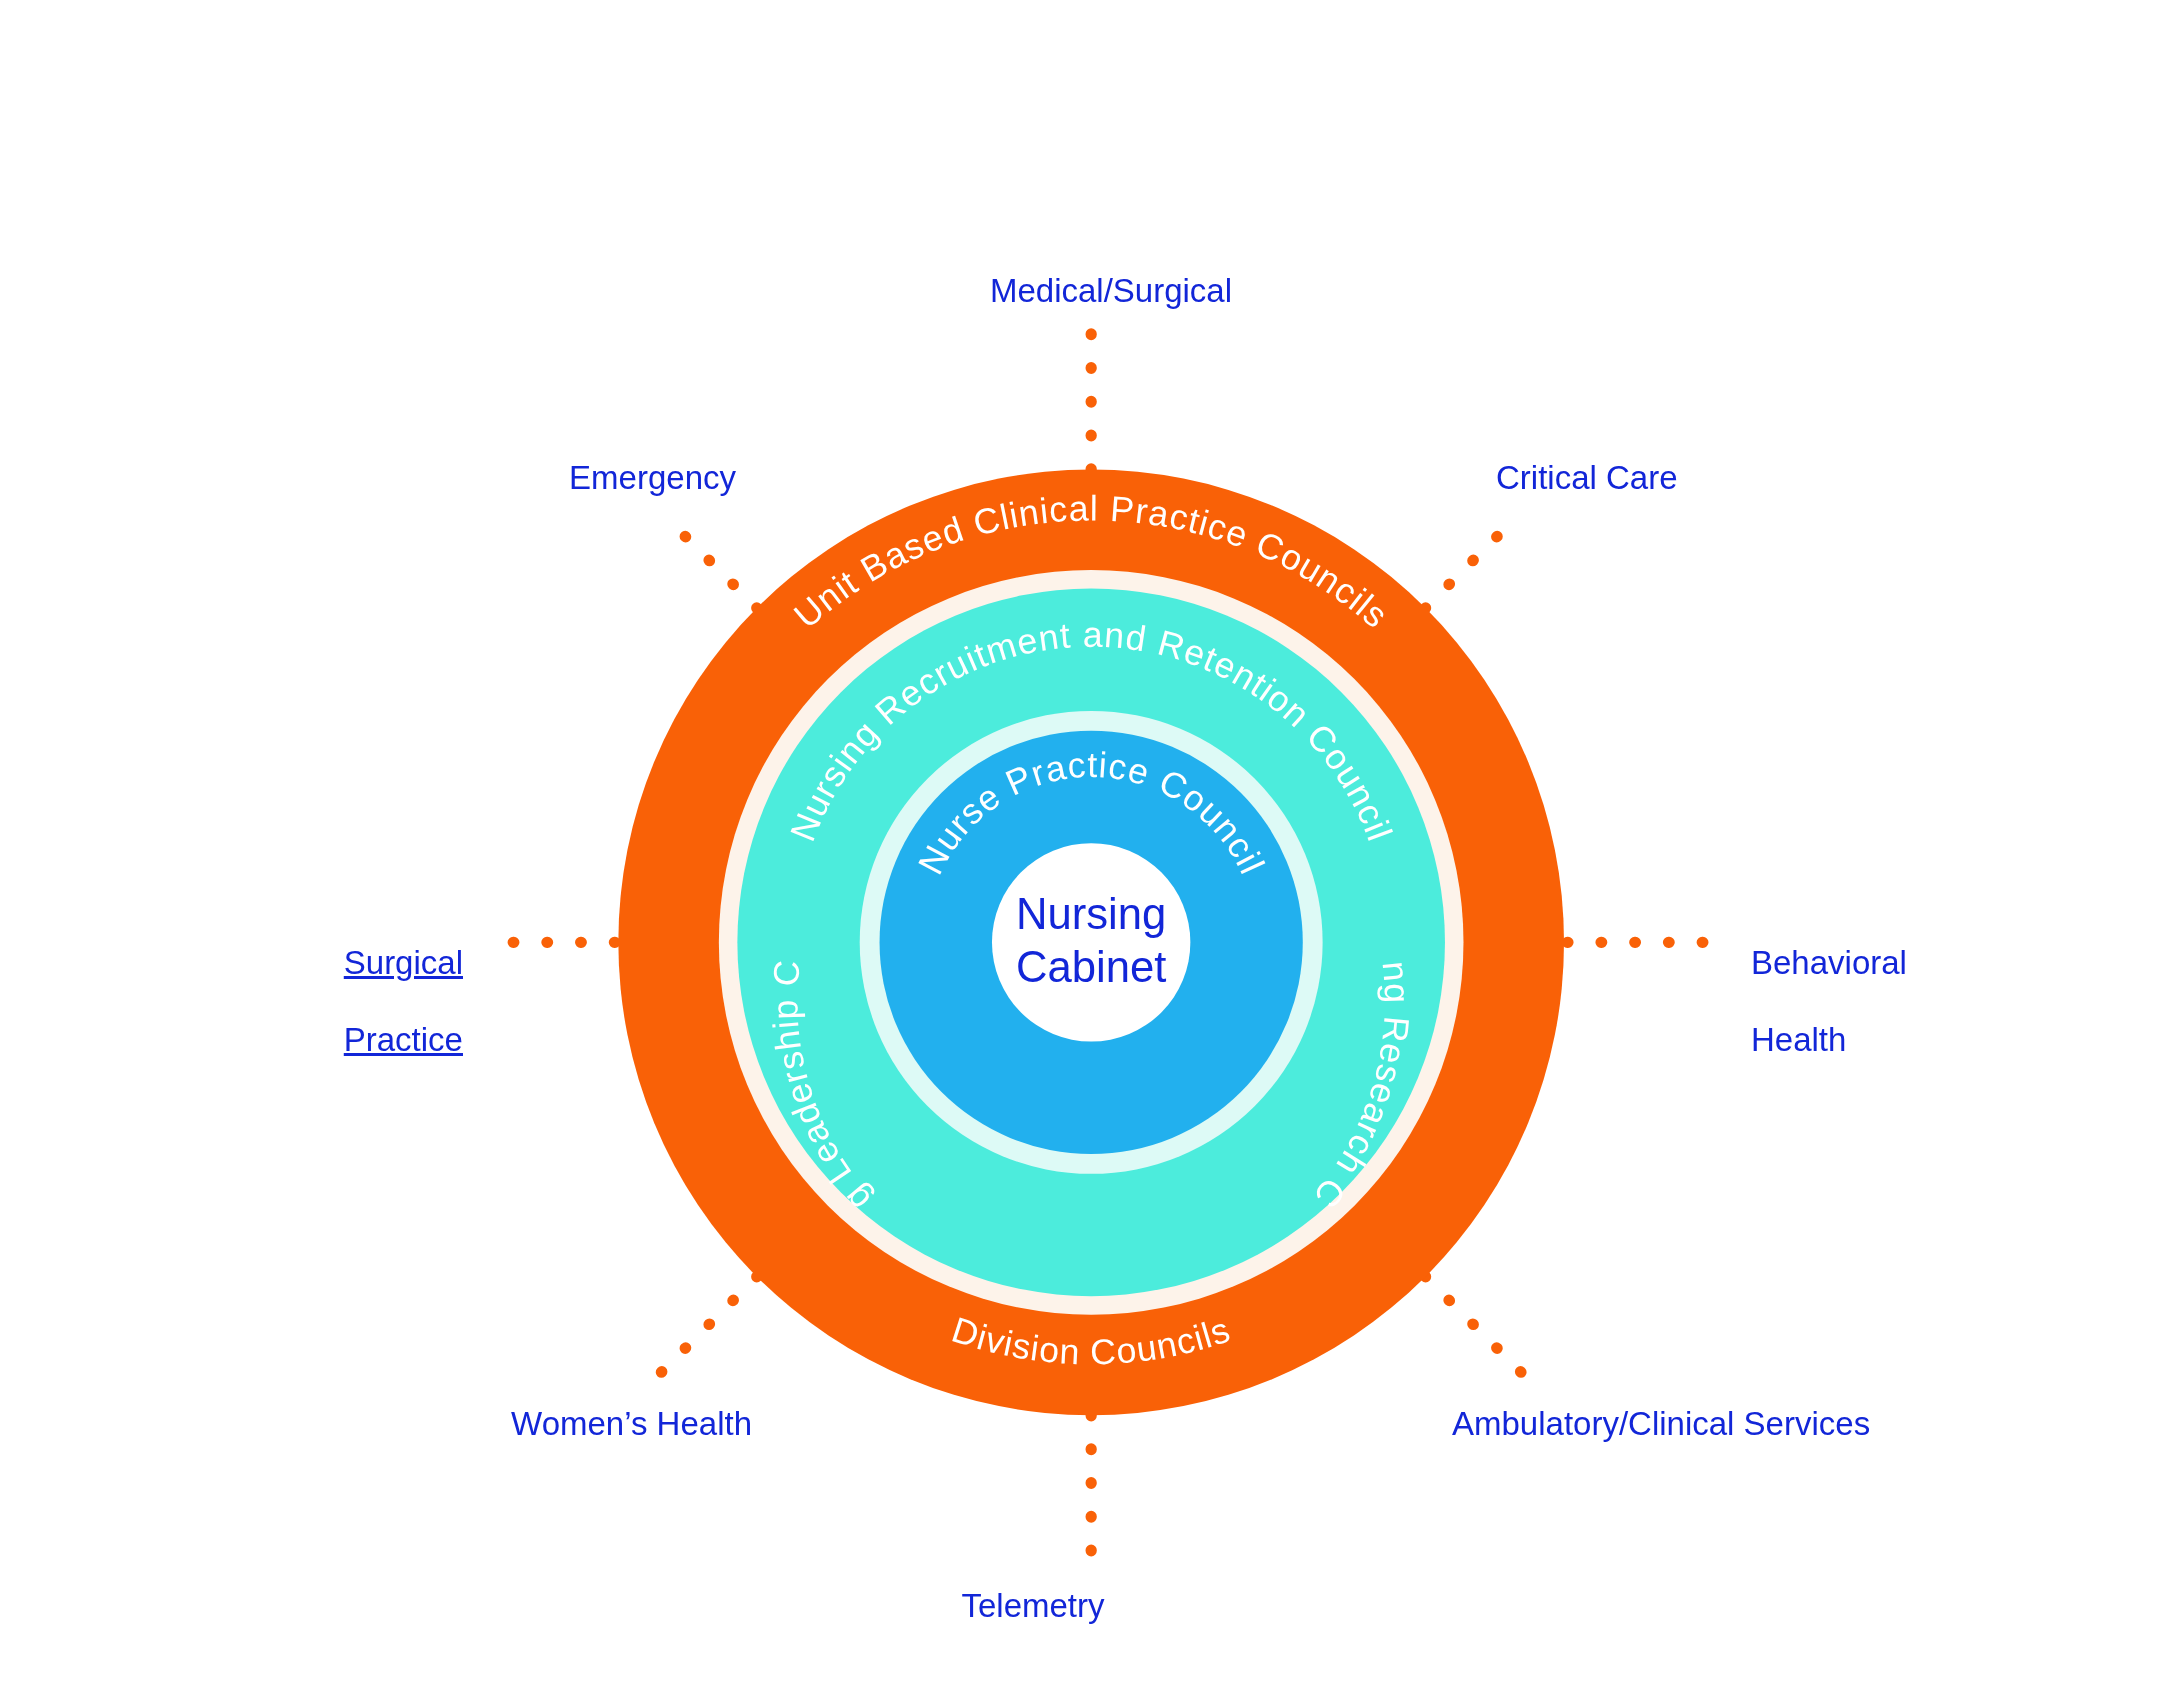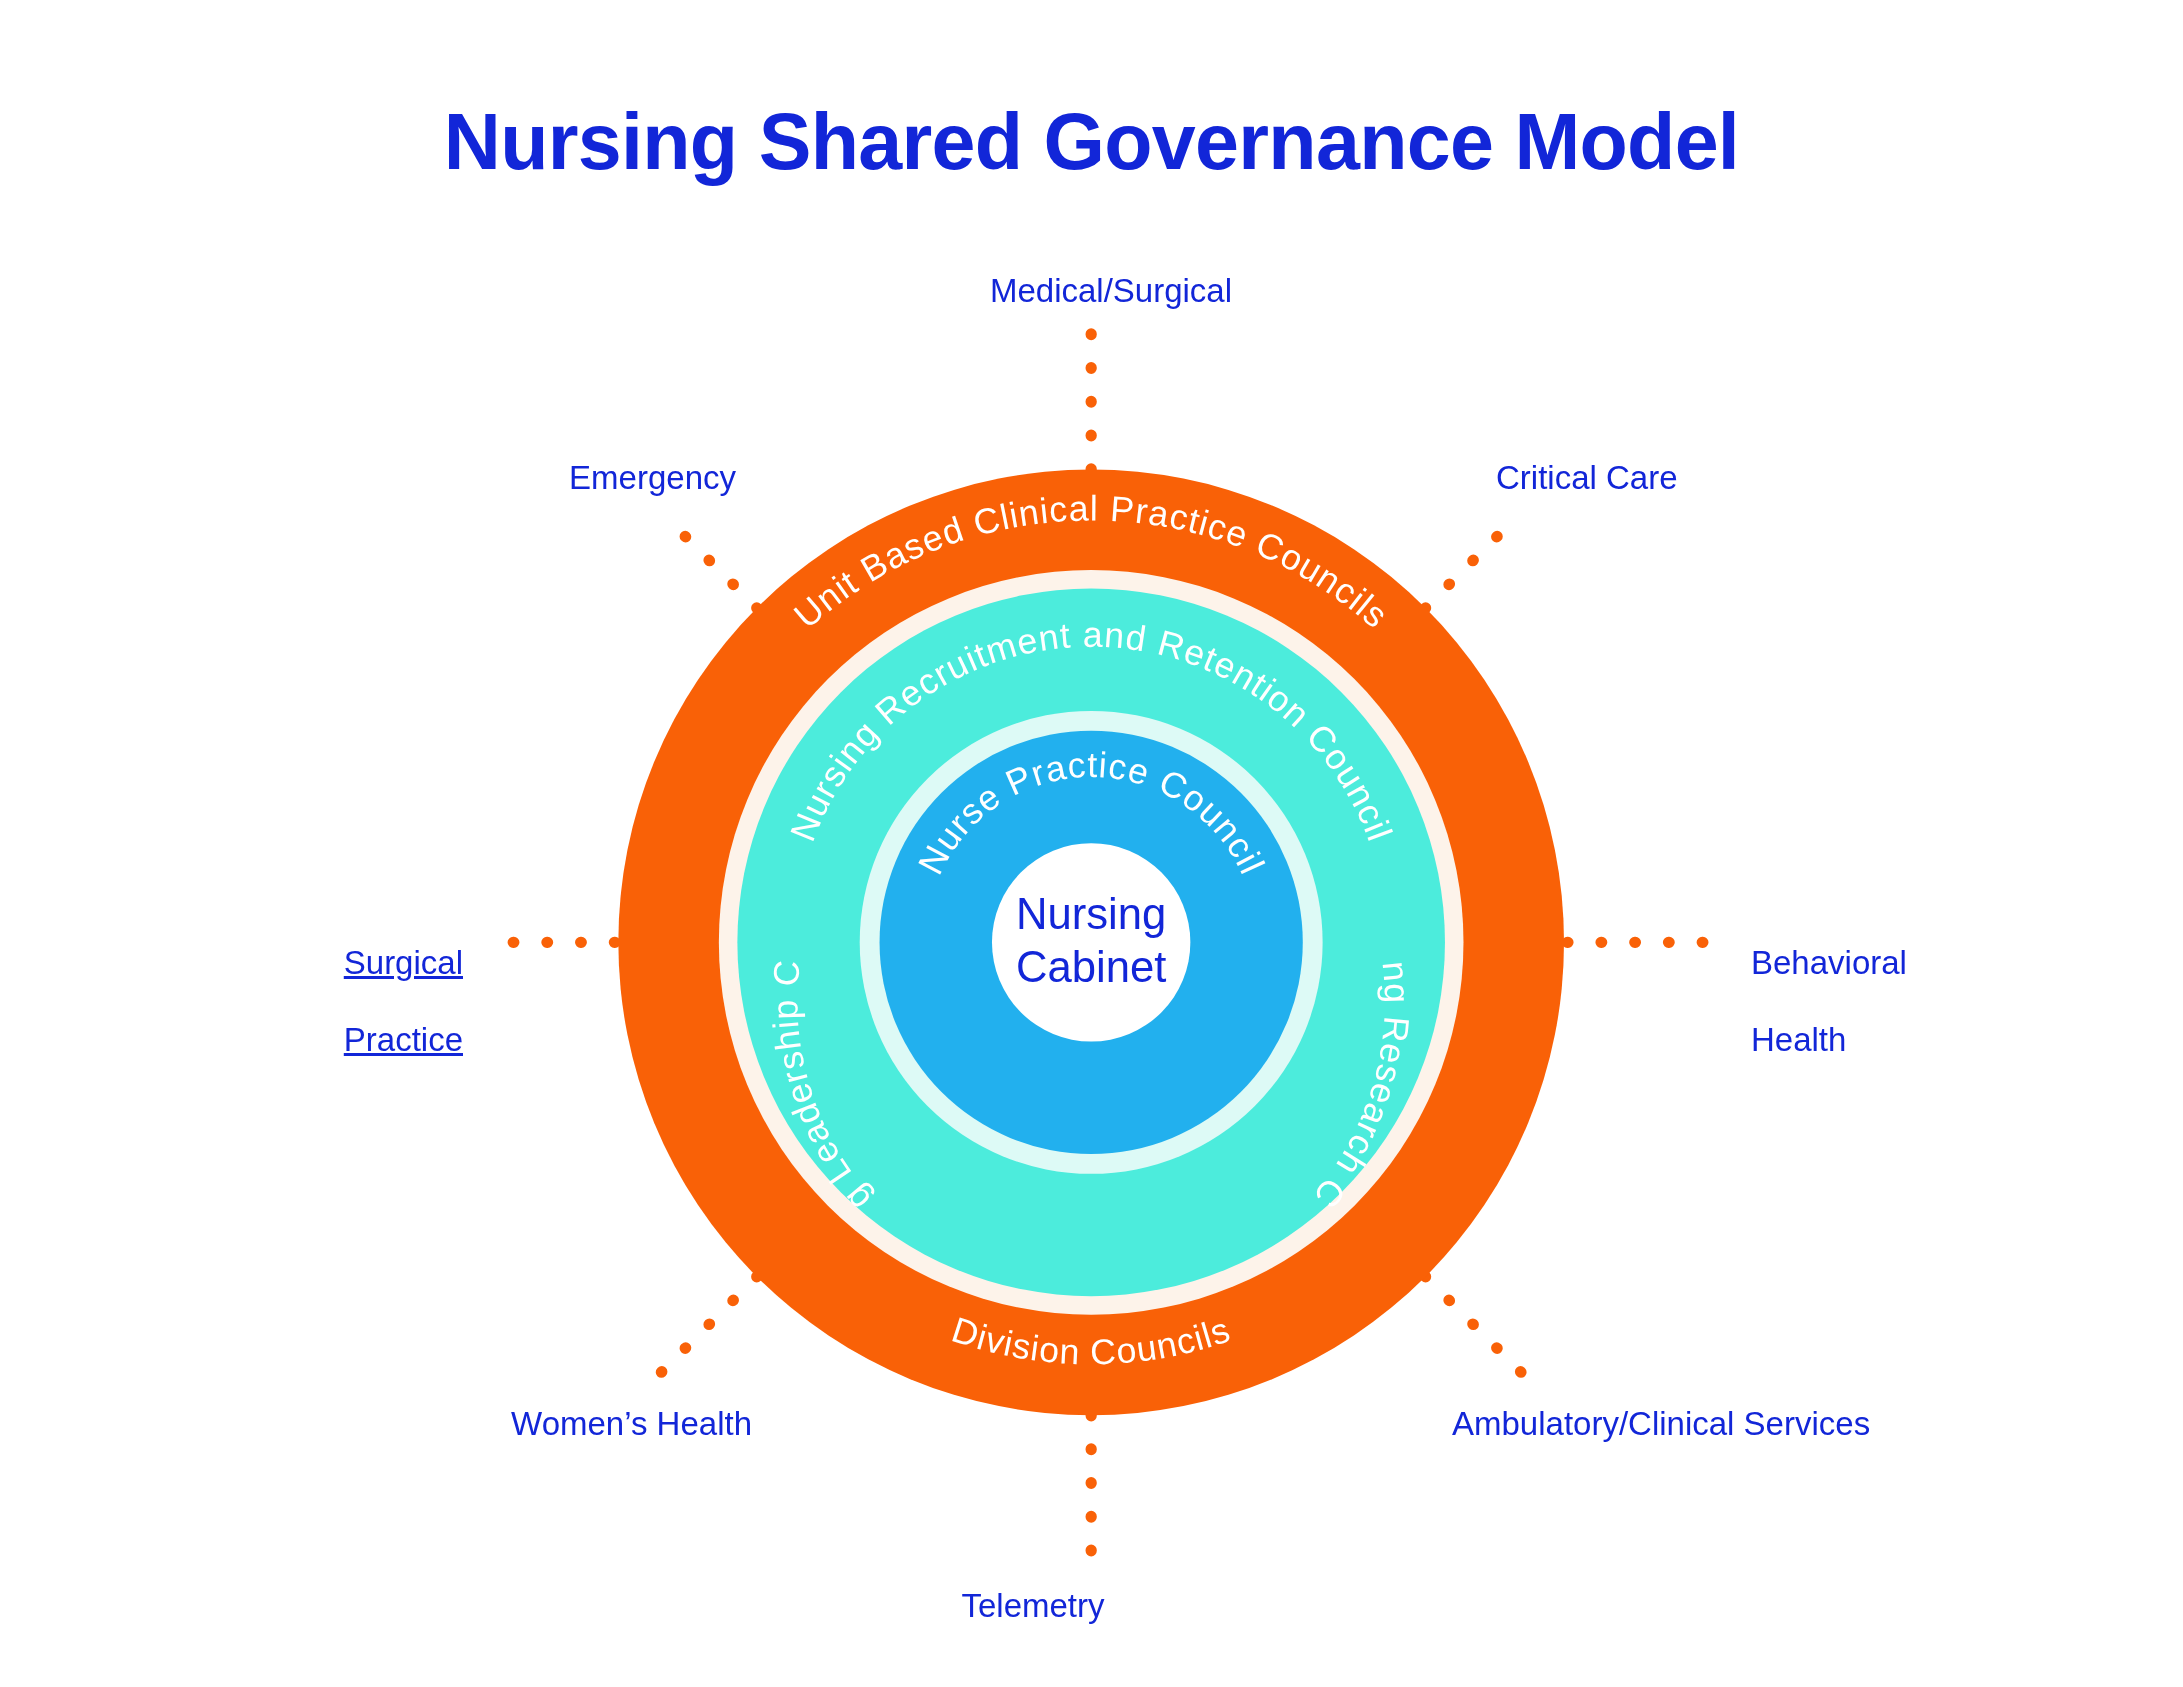--- a/index.html
+++ b/index.html
@@ -54,29 +54,28 @@
     fill: #1226d8;
   }
   .spoke-label {
     position: absolute;
     font-size: 33px;
     color: #1226d8;
     line-height: 1.17;
     white-space: pre-line;
   }
   .sl-center { text-align: center; transform: translateX(-50%); }
-  .sl-right  { text-align: right;  transform: translateX(-100%); }
+  .sl-right  { text-align: left;  transform: translateX(-100%); }
   .sl-left   { text-align: left; }
 </style>
 </head>
 <body>
 
 <div id="stage">
 
-  <div id="page-title">Nursing Shared Governance Model</div>
 
   <svg class="diagram" viewBox="0 0 3301 2551" xmlns="http://www.w3.org/2000/svg">
     <defs>
 
       <path id="p-outer-top" d="M 1012,1425 A 638,638 0 0 1 2288,1425" fill="none"></path>
 
       <path id="p-outer-bot" d="M 1012,1425 A 638,638 0 0 0 2288,1425" fill="none"></path>
 
       <path id="p-mid-top" d="M 1203,1425 A 447,447 0 0 1 2097,1425" fill="none"></path>
       <path id="p-mid-left" d="M 1318,1810 A 447,447 0 0 1 1208,1470" fill="none"></path>

